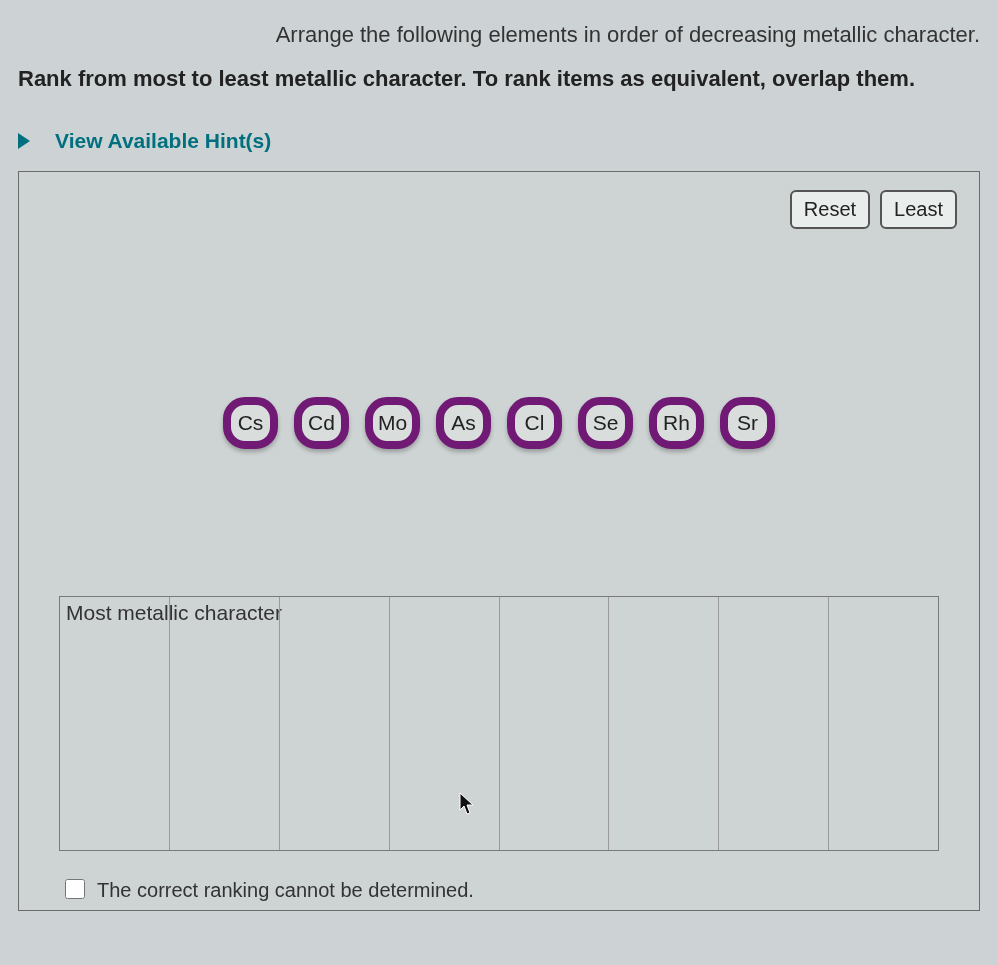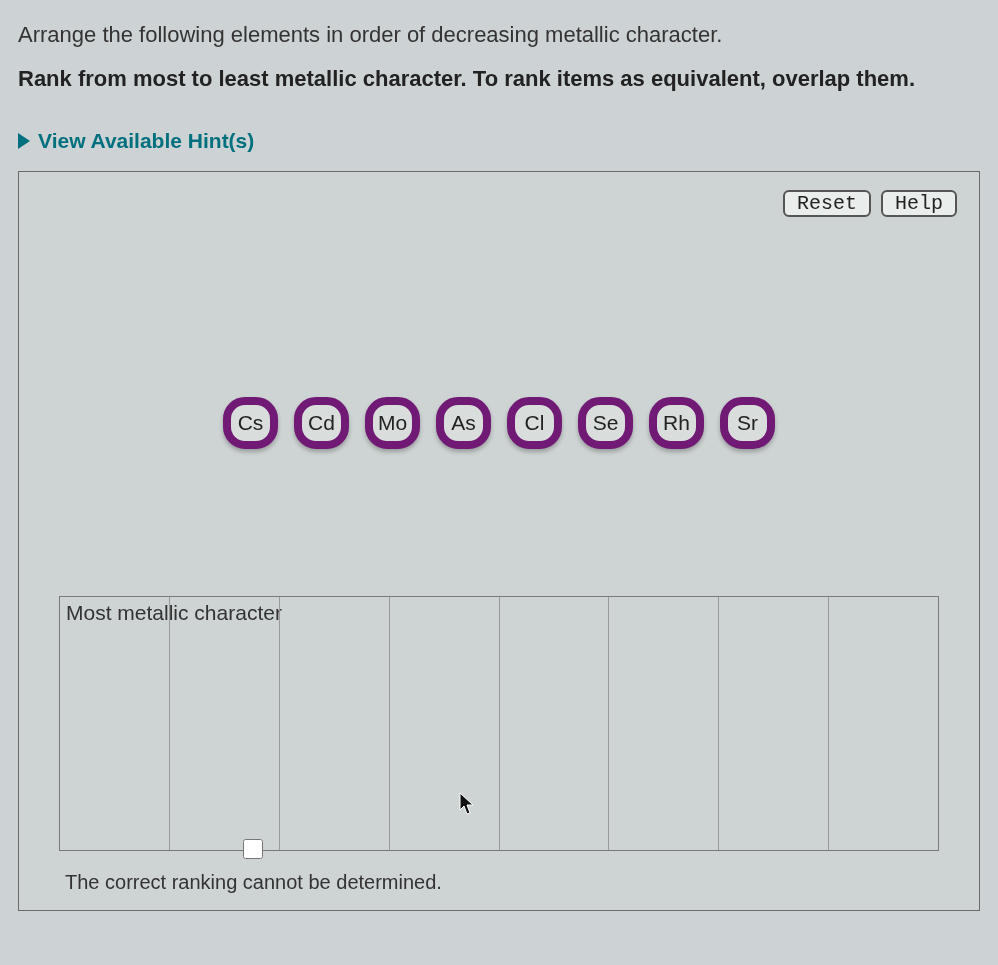--- a/index.html
+++ b/index.html
@@ -13,32 +13,33 @@
       width: 998px;
       height: 965px;
       padding: 20px 18px;
       color: #2a2a2a;
     }
     .question-text {
       font-size: 22px;
       color: #333;
       margin-bottom: 14px;
       line-height: 1.35;
+      text-align: right;
     }
     .instruction-text {
       font-size: 22px;
       font-weight: bold;
       color: #222;
       margin-bottom: 36px;
       line-height: 1.35;
     }
     .hint-link {
       display: inline-flex;
       align-items: center;
-      gap: 8px;
+      gap: 25px;
       color: #00707f;
       font-size: 21px;
       font-weight: bold;
       cursor: pointer;
       margin-bottom: 18px;
     }
     .hint-link .tri {
       display: inline-block;
       width: 0; height: 0;
       border-top: 8px solid transparent;
@@ -56,25 +57,25 @@
       position: absolute;
       top: 18px;
       right: 22px;
       display: flex;
       gap: 10px;
     }
     .util-button {
       background: #e9edec;
       border: 2px solid #555;
       border-radius: 6px;
-      padding: 0 12px;
+      padding: 6px 12px;
       font-size: 20px;
       cursor: pointer;
       color: #222;
-      font-family: Liberation Mono, monospace;
+      font-family: Liberation Sans, sans-serif;
     }
     .chips-row {
       position: absolute;
       top: 225px;
       left: 0;
       right: 0;
       display: flex;
       justify-content: center;
       gap: 16px;
     }
@@ -128,28 +129,26 @@
     .cursor-icon {
       position: absolute;
       top: 620px;
       left: 440px;
       font-size: 22px;
       color: #111;
       pointer-events: none;
     }
     .cannot-determine {
       position: absolute;
-      bottom: 16px;
+      bottom: 8px;
       left: 46px;
       display: flex;
-      align-items: center;
       gap: 12px;
       font-size: 20px;
       color: #333;
-      flex-direction: column;
     }
     .cannot-determine input[type="checkbox"] {
       width: 20px;
       height: 20px;
       border: 2px solid #555;
       border-radius: 4px;
       cursor: pointer;
     }
   </style>
 </head>
@@ -162,21 +161,21 @@
 
 <div class="hint-link">
   <span class="tri"></span>
   <span>View Available Hint(s)</span>
 </div>
 
 <div class="workspace">
 
   <div class="top-buttons">
     <button class="util-button">Reset</button>
-    <button class="util-button">Help</button>
+    <button class="util-button">Least</button>
   </div>
 
   <div class="chips-row">
     <div class="chip">Cs</div>
     <div class="chip">Cd</div>
     <div class="chip">Mo</div>
     <div class="chip">As</div>
     <div class="chip">Cl</div>
     <div class="chip">Se</div>
     <div class="chip">Rh</div>

